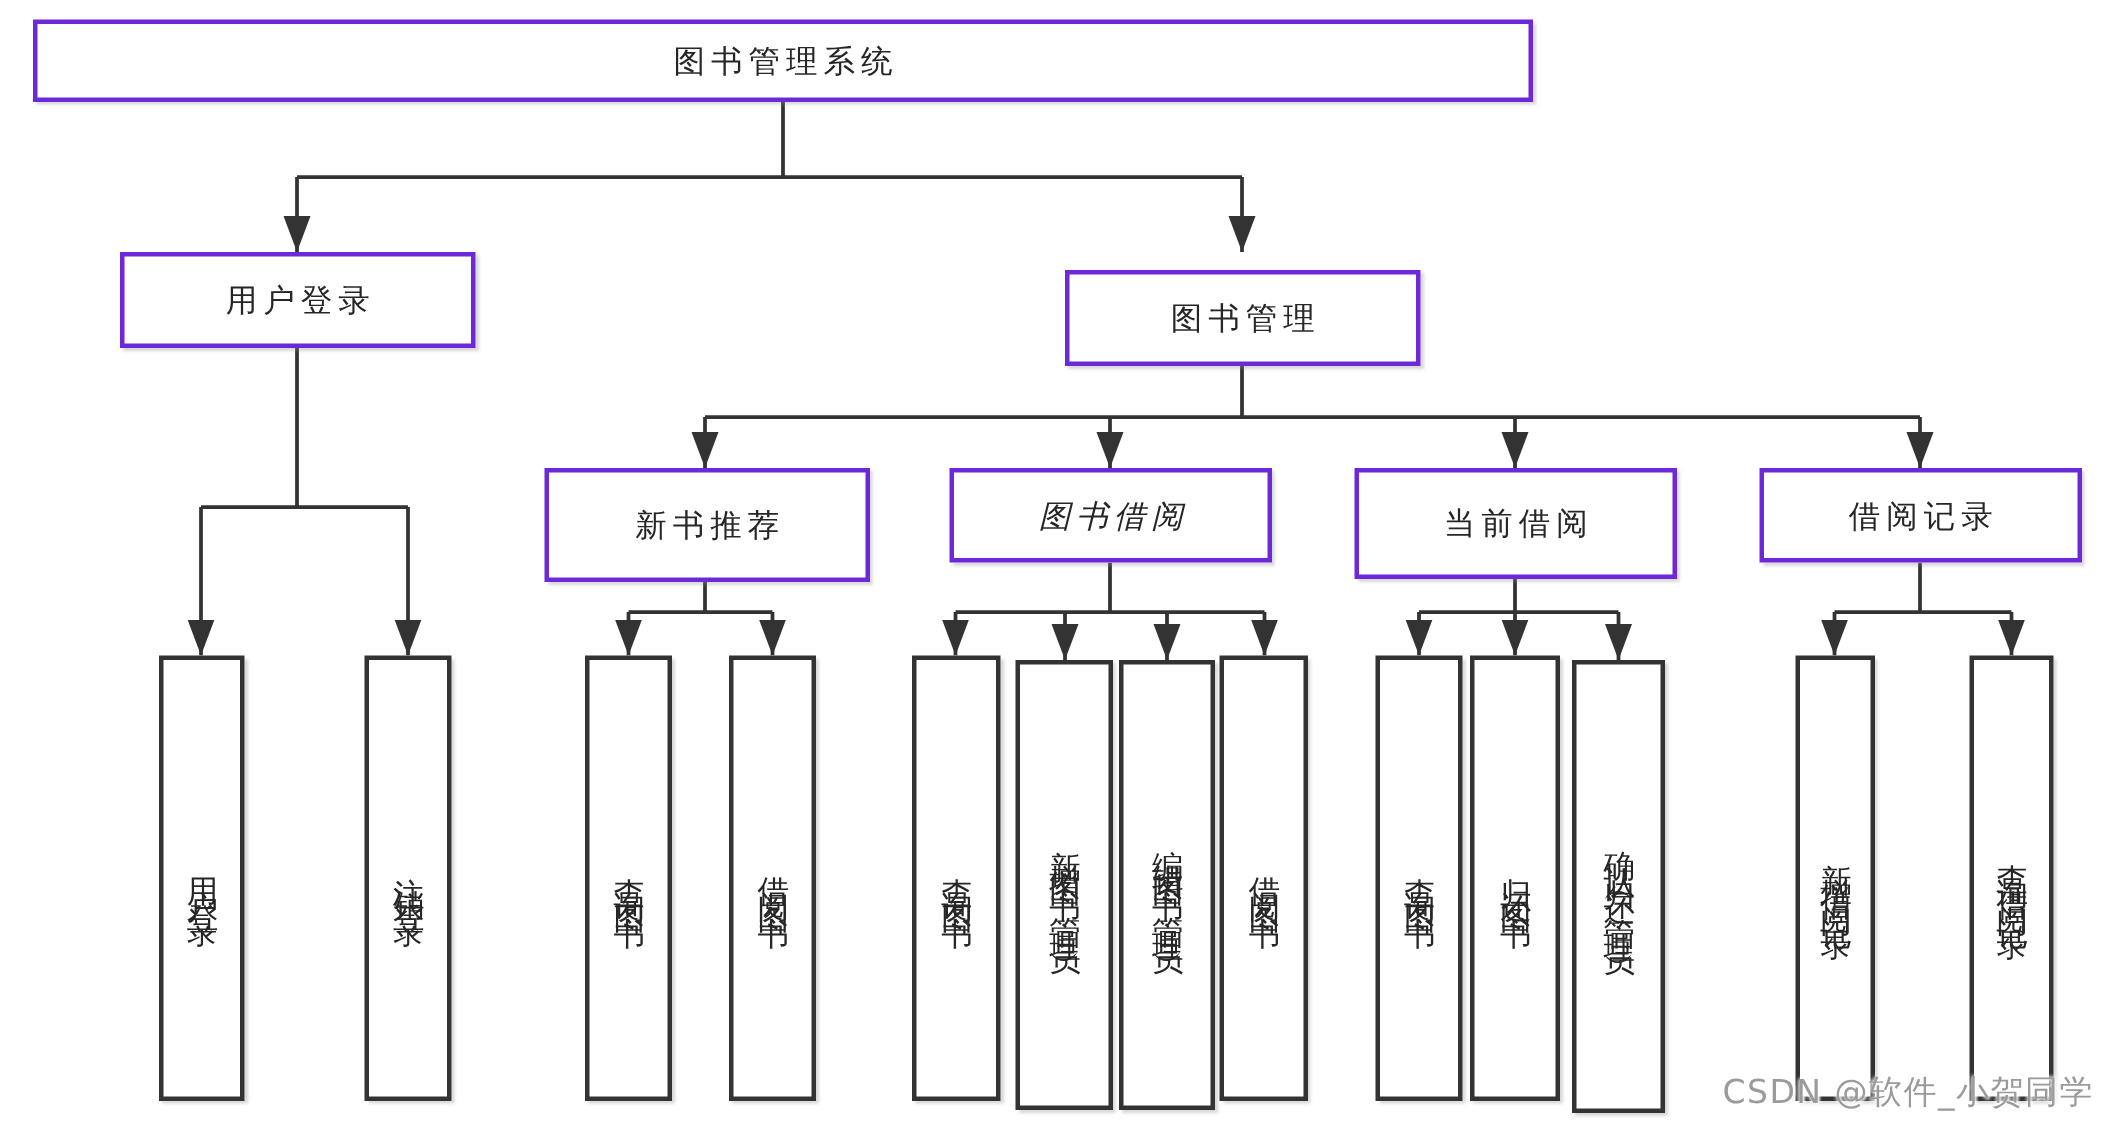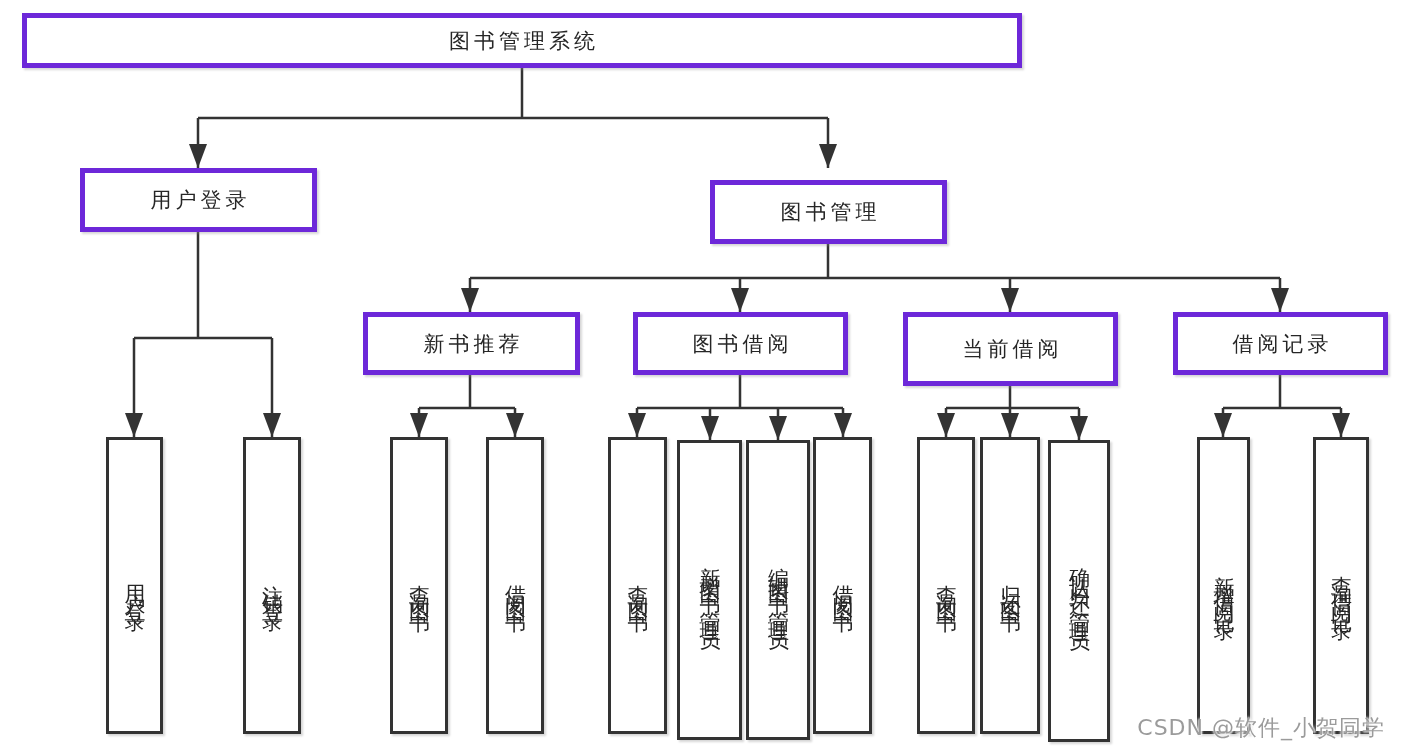--- a/index.html
+++ b/index.html
@@ -13,21 +13,21 @@
   }
   #wires {
     position: absolute;
     left: 0; top: 0;
     width: 1405px; height: 747px;
     pointer-events: none;
   }
   .node {
     position: absolute;
     box-sizing: border-box;
-    border: 5px solid #6d28d9;
+    border: 3px solid #6d28d9;
     background: #ffffff;
     display: flex;
     align-items: center;
     justify-content: center;
     color: #262626;
     font-size: 21px;
     letter-spacing: 4px;
     text-indent: 4px;
     box-shadow: 2px 2px 2px rgba(140,140,140,0.35);
   }
@@ -45,21 +45,21 @@
     writing-mode: vertical-rl;
     text-orientation: mixed;
     font-size: 21px;
     letter-spacing: 9px;
     line-height: 1;
     color: #262626;
     white-space: nowrap;
   }
   #watermark {
     position: absolute;
-    right: 20px;
+    right: 9px;
     bottom: 4px;
     font-size: 22px;
     color: #9b9b9b;
     letter-spacing: 1px;
     text-shadow: 0 0 3px #ffffff, 0 0 3px #ffffff, 1px 1px 2px #ffffff;
     z-index: 10;
   }
 </style>
 </head>
 <body>
@@ -108,24 +108,24 @@
     <span>图书管理系统</span>
   </div>
 
   <div class="node" style="left:80px; top:168px; width:237px; height:64px;">
     <span>用户登录</span>
   </div>
   <div class="node" style="left:710px; top:180px; width:237px; height:64px;">
     <span>图书管理</span>
   </div>
 
-  <div class="node" style="left:363px; top:312px; width:217px; height:63px;">
+  <div class="node" style="left:363px; top:312px; width:217px; height:76px;">
     <span>新书推荐</span>
   </div>
-  <div class="node" style="left:633px; top:312px; width:215px; height:63px;">
+  <div class="node" style="left:633px; top:312px; width:215px; height:63px;font-style:italic;">
     <span>图书借阅</span>
   </div>
   <div class="node" style="left:903px; top:312px; width:215px; height:74px;">
     <span>当前借阅</span>
   </div>
   <div class="node" style="left:1173px; top:312px; width:215px; height:63px;">
     <span>借阅记录</span>
   </div>
 
   <div class="vnode" style="left:106px; top:437px; width:57px; height:297px;">

